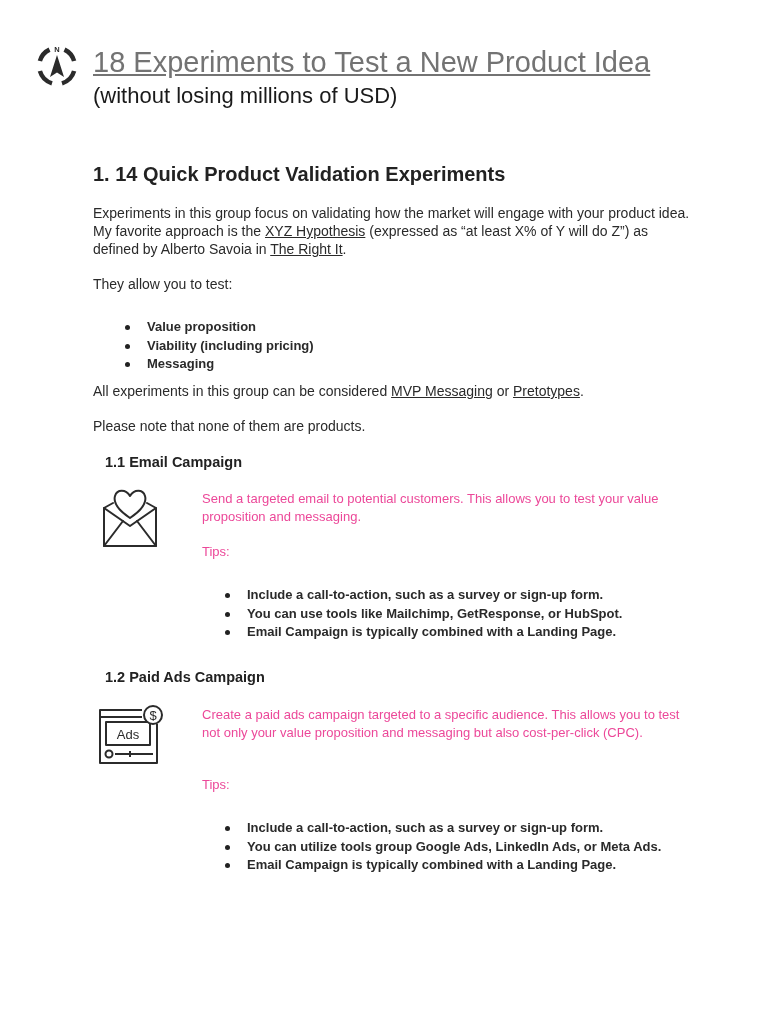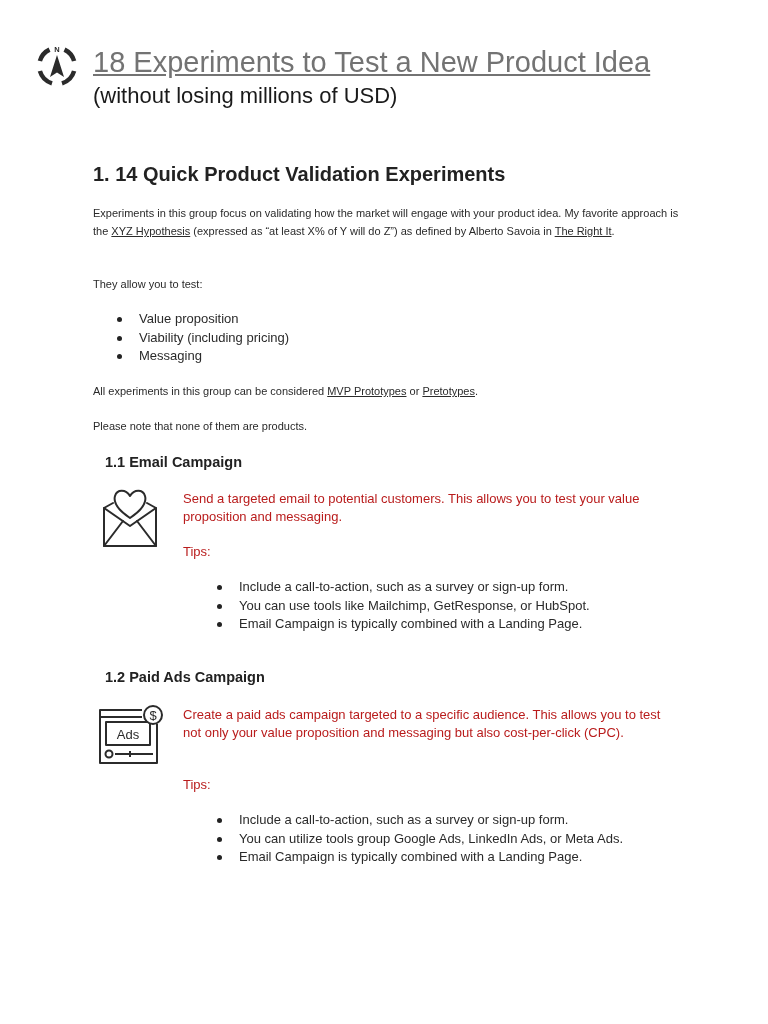--- a/index.html
+++ b/index.html
@@ -48,36 +48,37 @@
       font-size: 20px;
       font-weight: bold;
       line-height: 28px;
       color: #222;
       white-space: nowrap;
     }
     .para {
       position: absolute;
       left: 93px;
       width: 600px;
-      font-size: 11px;
+      font-size: 14px;
       line-height: 18px;
       color: #2a2a2a;
     }
     .para a, .para .link {
       color: #2a2a2a;
       text-decoration: underline;
     }
     ul.bullets {
       position: absolute;
-      margin: 0;
+      margin: 8px;
       padding: 0;
       list-style: none;
       font-size: 13px;
       line-height: 18.5px;
       color: #2a2a2a;
+      font-weight: bold;
     }
     ul.bullets li {
       position: relative;
       padding-left: 46px;
       white-space: nowrap;
     }
     ul.bullets li::before {
       content: "";
       position: absolute;
       left: 24px;
@@ -95,25 +96,25 @@
       line-height: 20px;
       color: #222;
       white-space: nowrap;
     }
     .icon-box {
       position: absolute;
       left: 96px;
     }
     .sec-para {
       position: absolute;
-      left: 183px;
+      left: 202px;
       width: 490px;
       font-size: 13px;
       line-height: 17.5px;
-      color: #b91c1c;
+      color: #ec4899;
     }
   </style>
 </head>
 <body>
 
 <div class="page">
 
   <svg class="logo" viewBox="0 0 44 44">
     <g fill="none" stroke="#2b2b2b" stroke-width="4.5">
       <path d="M 14.5 5.6 A 18 18 0 0 0 4.9 17"></path>
@@ -136,21 +137,21 @@
 
   <div class="para" style="top:275px;">They allow you to test:</div>
 
   <ul class="bullets" style="left:93px; top:310px;">
     <li>Value proposition</li>
     <li>Viability (including pricing)</li>
     <li>Messaging</li>
   </ul>
 
   <div class="para" style="top:382px;">
-    <span>All experiments in this group can be considered </span><span class="link">MVP Prototypes</span><span> or </span><span class="link">Pretotypes</span><span>.</span>
+    <span>All experiments in this group can be considered </span><span class="link">MVP Messaging</span><span> or </span><span class="link">Pretotypes</span><span>.</span>
   </div>
 
   <div class="para" style="top:417px;">Please note that none of them are products.</div>
 
   <div class="h2" style="top:452px;">1.1 Email Campaign</div>
 
   <svg class="icon-box" style="top:486px;" width="68" height="66" viewBox="0 0 68 66">
     <g fill="none" stroke="#2b2b2b" stroke-width="2" stroke-linejoin="round" stroke-linecap="round">
       <path d="M34 32 C 22 24, 17 17, 19 10 C 21 3, 30 3, 34 10 C 38 3, 47 3, 49 10 C 51 17, 46 24, 34 32 Z"></path>
       <path d="M17 17 L8 22 L8 60 L60 60 L60 22 L51 17"></path>

